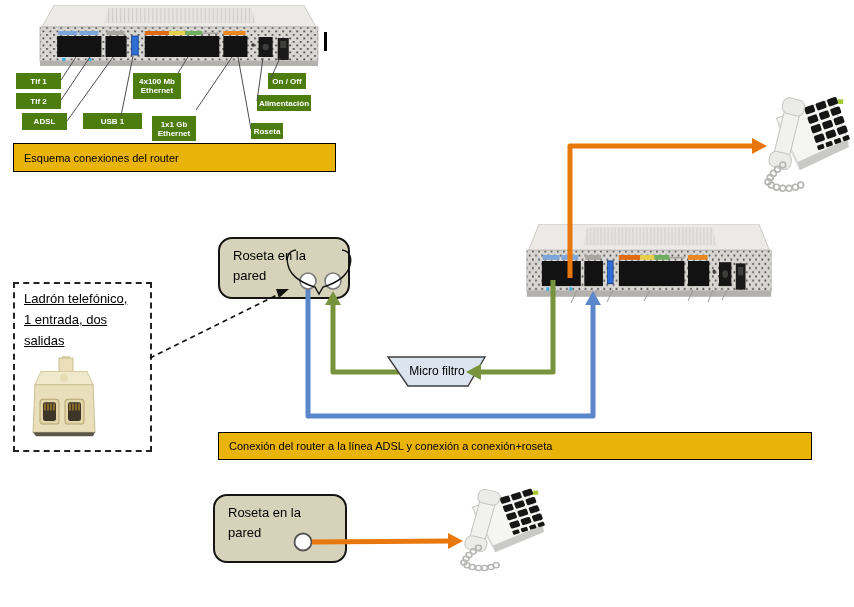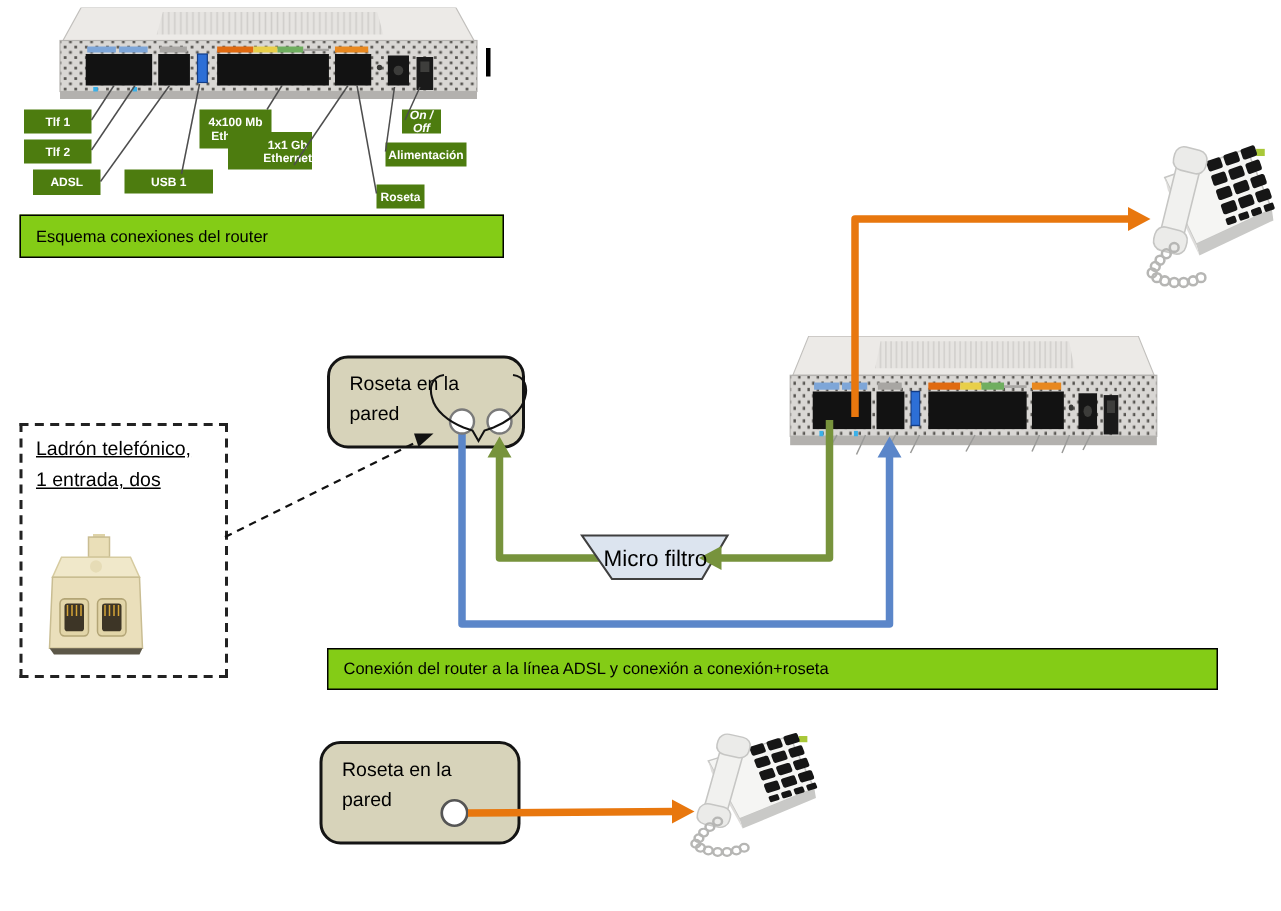--- a/index.html
+++ b/index.html
@@ -1,20 +1,20 @@
 <!DOCTYPE html>
 <html><head>
 <meta charset="utf-8">
 <style>
   html,body { margin:0; padding:0; background:#fff; }
   .stage { position:relative; width:854px; height:607px; background:#ffffff;
            font-family:"Liberation Sans", sans-serif; overflow:hidden; }
   .svg-layer { position:absolute; left:0; top:0; z-index:2; pointer-events:none; }
 
-  .caption-box { position:absolute; background:#84cc16; border:1px solid #000;
+  .caption-box { position:absolute; background:#eab308; border:1px solid #000;
                  font-size:11px; color:#000; display:flex; align-items:center;
                  padding:0 10px; box-sizing:border-box; z-index:1; }
   #caption-esquema { left:13px; top:143px; width:323px; height:29px; }
   #caption-main    { left:218px; top:432px; width:594px; height:28px; }
   #caption-bottom  { left:207px; top:570px; width:458px; height:27px; }
 
   .roseta { position:absolute; background:#d7d3ba; border:2px solid #141414;
             border-radius:14px; font-size:13px; color:#000; line-height:20px;
             padding:7px 0 0 13px; box-sizing:border-box; z-index:1; }
   #roseta-top    { left:218px; top:237px; width:132px; height:62px; }
@@ -26,30 +26,30 @@
                 padding:4px 0 0 9px; box-sizing:border-box; z-index:1;text-decoration:underline; }
 
   .port-label { position:absolute; background:#4d7c0f; color:#fff; font-size:8px;
                 font-weight:600; display:flex; align-items:center; justify-content:center;
                 text-align:center; line-height:9px; z-index:1; }
   #lbl-tlf1  { left:16px;  top:73px;  width:45px; height:16px; }
   #lbl-tlf2  { left:16px;  top:93px;  width:45px; height:16px;text-align:center; }
   #lbl-adsl  { left:22px;  top:113px; width:45px; height:17px; }
   #lbl-usb1  { left:83px;  top:113px; width:59px; height:16px; }
   #lbl-eth4  { left:133px; top:73px;  width:48px; height:26px; }
-  #lbl-eth1g { left:152px; top:88px; width:56px; height:25px;justify-content:flex-end; }
-  #lbl-onoff { left:268px; top:73px;  width:26px; height:16px;font-style:italic; }
+  #lbl-eth1g { left:152px; top:116px; width:44px; height:25px; }
+  #lbl-onoff { left:268px; top:73px;  width:38px; height:16px; }
   #lbl-alim  { left:257px; top:95px;  width:54px; height:16px; }
   #lbl-reset { left:251px; top:123px; width:32px; height:16px; }
 
   .cursor-bar { position:absolute; left:324px; top:32px; width:3px; height:19px;
                 background:#000; z-index:1; }
 
   #microfilter-label { position:absolute; left:397px; top:364px; width:80px;
-                       text-align:center; font-size:15px; color:#000; z-index:3; }
+                       text-align:center; font-size:12px; color:#000; z-index:3; }
 </style>
 </head>
 <body>
 
 <div class="stage">
 
   <div class="caption-box" id="caption-esquema">Esquema conexiones del router</div>
   <div class="caption-box" id="caption-main">Conexión del router a la línea ADSL y conexión a conexión+roseta</div>
 
   <div class="roseta" id="roseta-top">
@@ -57,20 +57,21 @@
     <span>pared</span>
   </div>
   <div class="roseta" id="roseta-bottom">
     <span>Roseta en la</span>
     <span>pared</span>
   </div>
 
   <div class="dashed-box">
     <span>Ladrón telefónico,</span>
     <span>1 entrada, dos</span>
+    <span>salidas</span>
   </div>
 
   <div class="port-label" id="lbl-tlf1">Tlf 1</div>
   <div class="port-label" id="lbl-tlf2">Tlf 2</div>
   <div class="port-label" id="lbl-adsl">ADSL</div>
   <div class="port-label" id="lbl-usb1">USB 1</div>
   <div class="port-label lbl2" id="lbl-eth4">
     <div>
       <span>4x100 Mb</span>
       <span>Ethernet</span>

